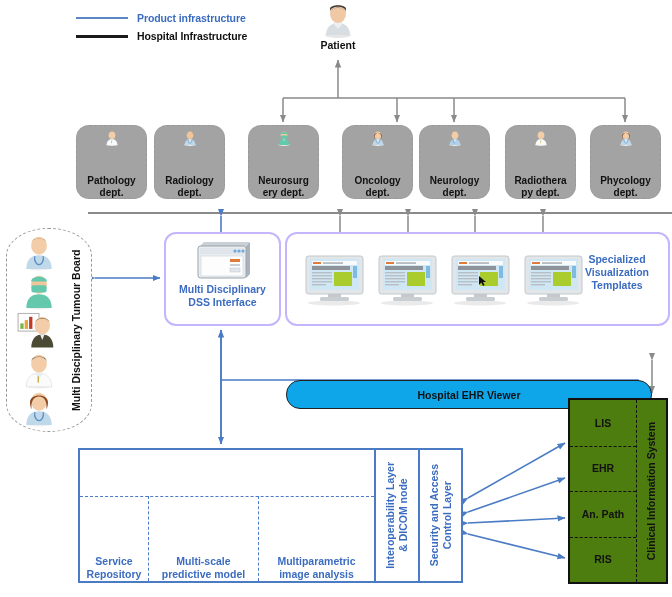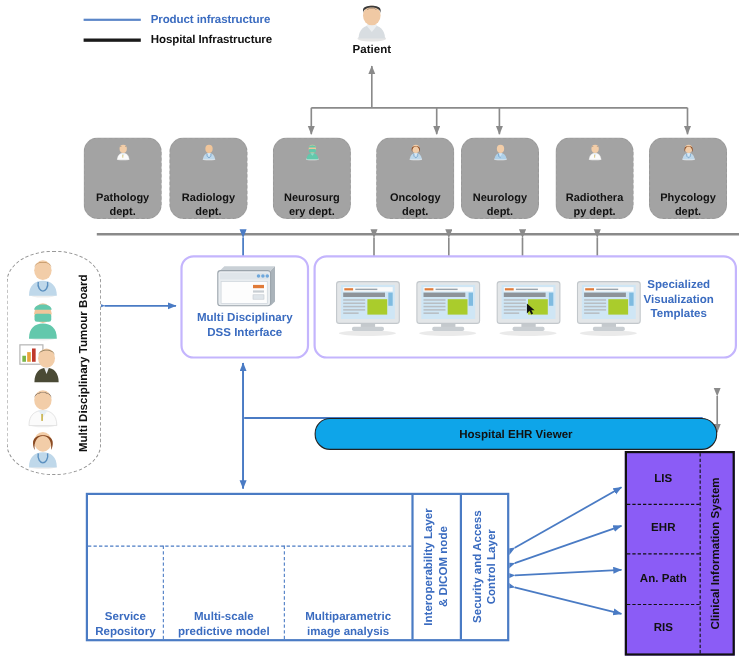--- a/index.html
+++ b/index.html
@@ -68,22 +68,22 @@
   .eng-sub.s1{left:68px;width:110px;border-left:1.6px dashed #4a7bc4;}
   .eng-sub.s2{left:178px;width:116px;border-left:1.6px dashed #4a7bc4;}
   .eng-col{position:absolute;top:0;height:131px;border-left:2px solid #4a7bc4;
       box-sizing:border-box;display:flex;align-items:center;justify-content:center;}
   .eng-col span{writing-mode:vertical-rl;transform:rotate(180deg);
       font-size:10.5px;font-weight:bold;color:#3b6cc0;text-align:center;line-height:13px;}
   .eng-col.c0{left:294px;width:44px;}
   .eng-col.c1{left:338px;width:43px;}
 
   
-  .cis{position:absolute;left:568px;top:410px;width:100px;height:186px;
-       border:2px solid #111;background:#8b5cf6;box-sizing:border-box;}
+  .cis{position:absolute;left:568px;top:398px;width:100px;height:186px;
+       border:2px solid #111;background:#4d7c0f;box-sizing:border-box;}
   .cis-left{position:absolute;left:0;top:0;width:66px;height:182px;}
   .cis-cell{position:absolute;left:0;width:66px;height:45.5px;display:flex;
        align-items:center;justify-content:center;font-size:10.5px;font-weight:bold;color:#111;}
   .cis-div{position:absolute;left:0;width:66px;height:0;border-top:1.6px dashed #111;}
   .cis-vdiv{position:absolute;left:66px;top:0;height:182px;width:0;border-left:1.6px dashed #111;}
   .cis-title{position:absolute;left:66px;top:0;width:30px;height:182px;
        display:flex;align-items:center;justify-content:center;}
   .cis-title span{writing-mode:vertical-rl;transform:rotate(180deg);
        font-size:10.5px;font-weight:bold;color:#111;}
   .mon{position:absolute;top:20px;width:61px;height:52px;}

